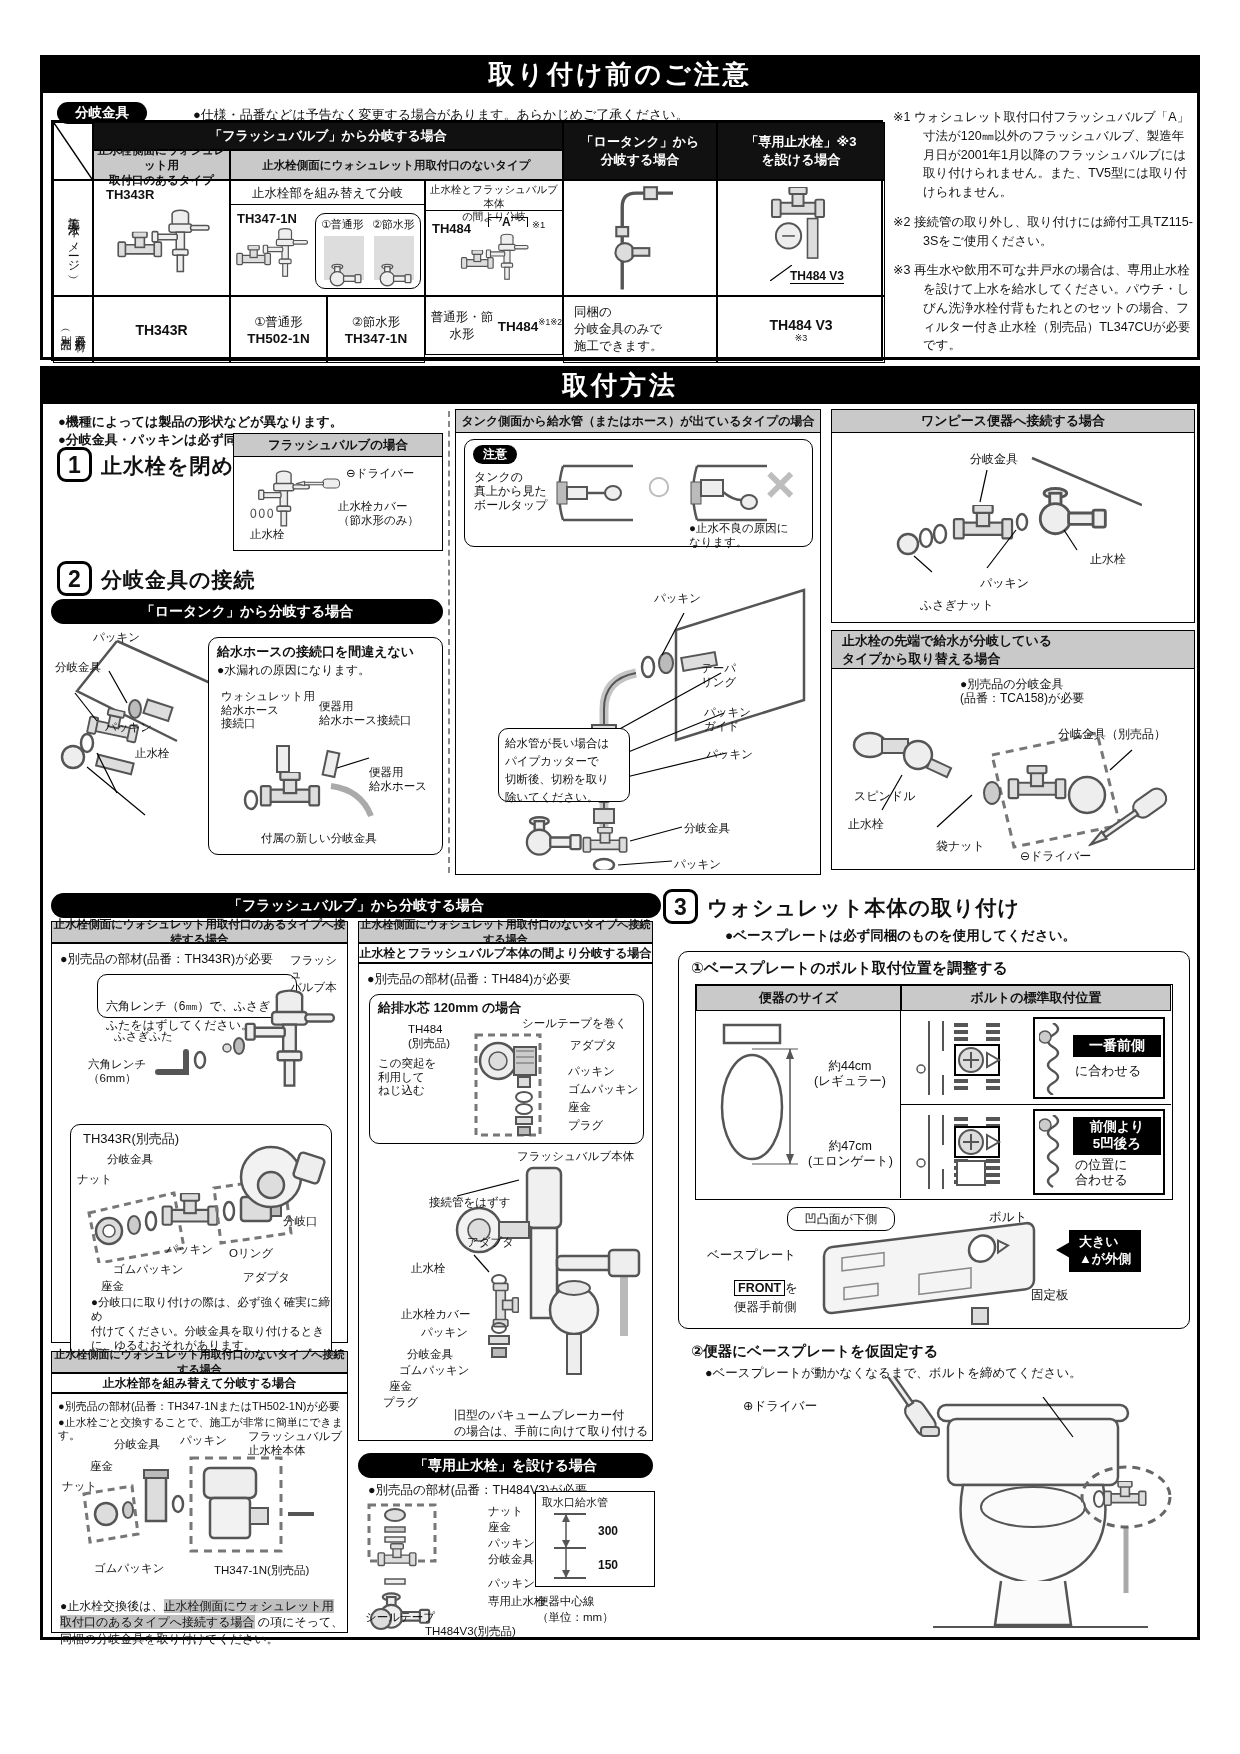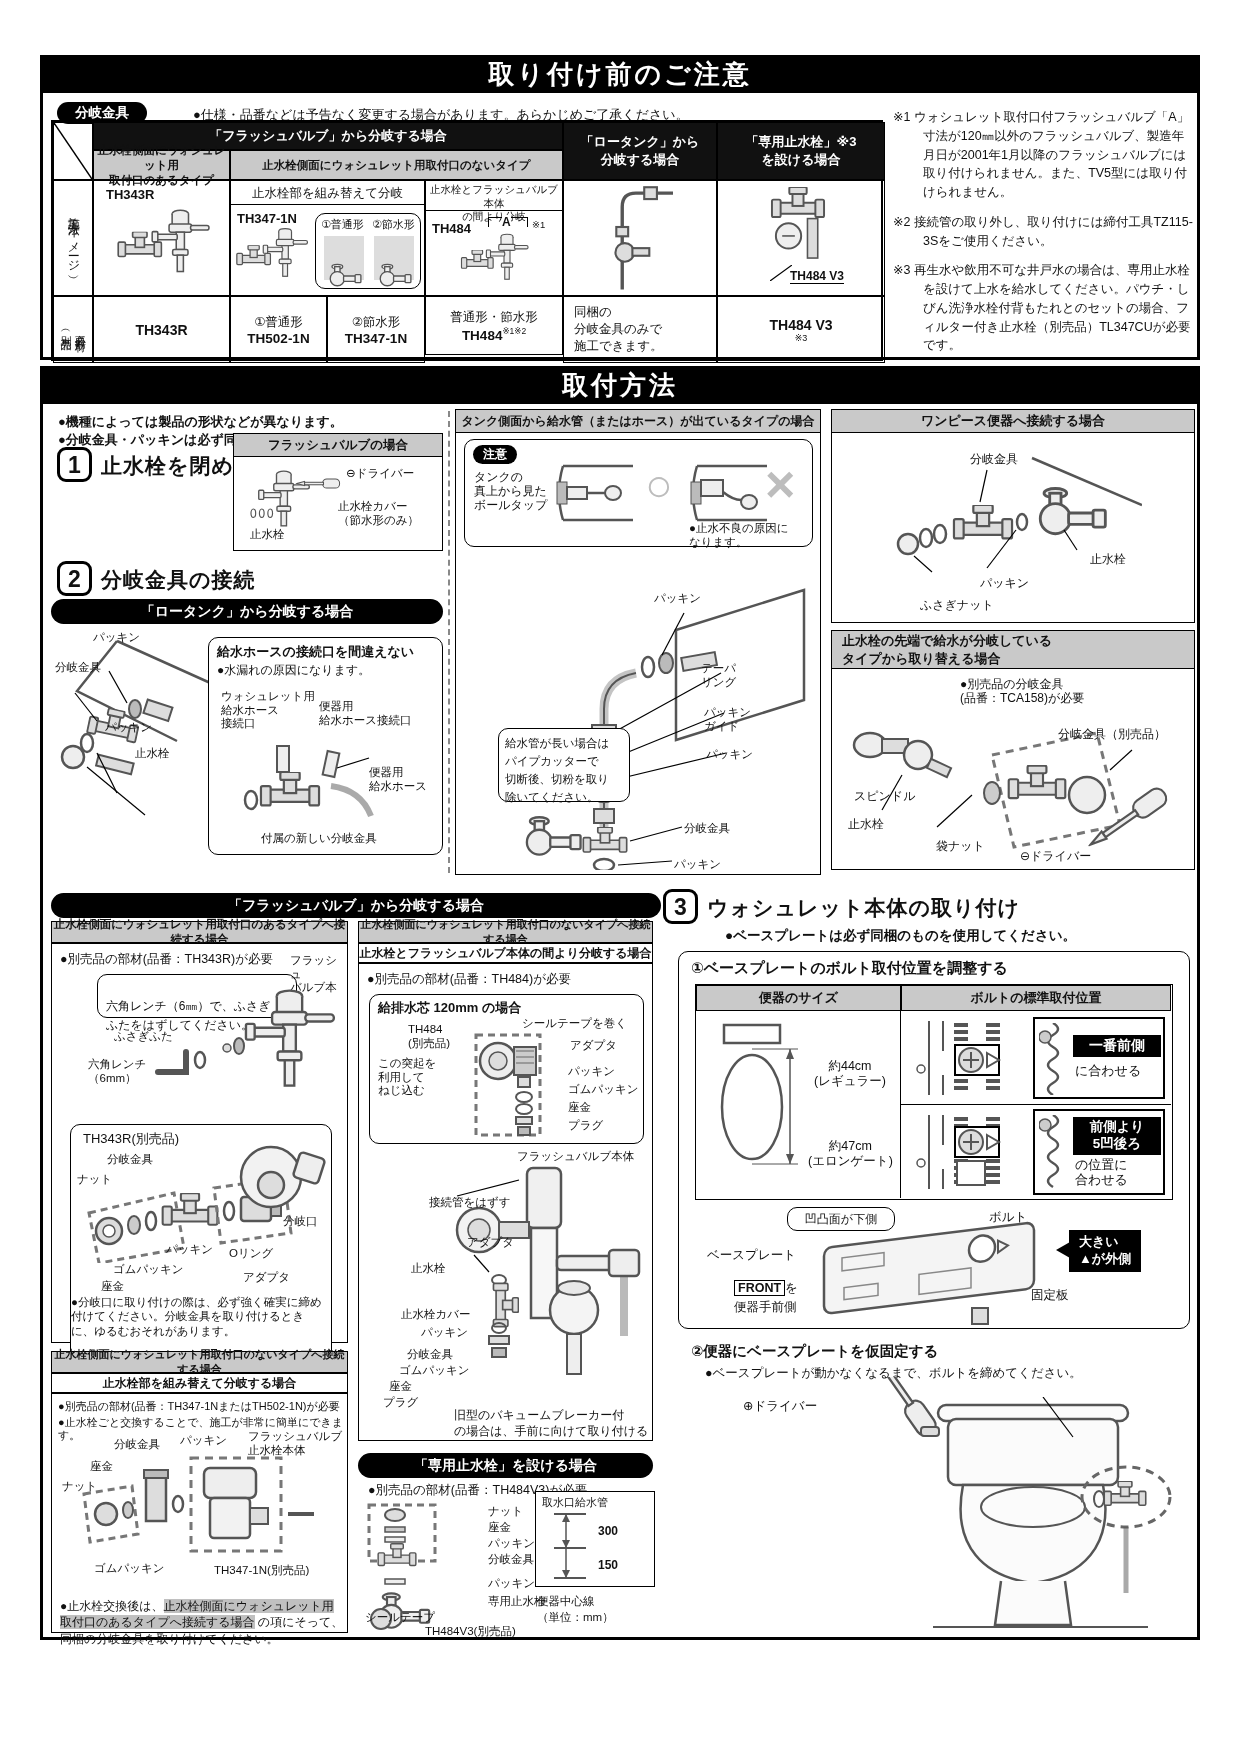--- a/index.html
+++ b/index.html
@@ -186,21 +186,21 @@
 
       <div class="cell" style="left:40px;top:174px;width:137px;height:67px;font-weight:bold;font-size:14px">TH343R</div>
       <div class="cell" style="left:177px;top:174px;width:97px;height:67px;flex-direction:column;font-size:12.5px">
         <span>①普通形</span>
         <span class="b" style="font-size:13.5px">TH502-1N</span>
       </div>
       <div class="cell" style="left:274px;top:174px;width:98px;height:67px;flex-direction:column;font-size:12.5px">
         <span>②節水形</span>
         <span class="b" style="font-size:13.5px">TH347-1N</span>
       </div>
-      <div class="cell" style="left:372px;top:174px;width:138px;height:59px;flex-direction:column;font-size:12.5px">
+      <div class="cell" style="left:372px;top:174px;width:138px;height:59px;font-size:12.5px">
         <span>普通形・節水形</span>
         <span class="b" style="font-size:13.5px"><span>TH484</span><sup style="font-size:8.5px;font-weight:normal">※1※2</sup></span>
       </div>
       <div class="cell" style="left:510px;top:174px;width:154px;height:67px;justify-content:flex-start;text-align:left;padding-left:10px;font-size:12.5px">同梱の
 分岐金具のみで
 施工できます。</div>
       <div class="cell" style="left:664px;top:174px;width:168px;height:67px;flex-direction:column">
         <span class="b" style="font-size:14px">TH484 V3</span>
         <span style="font-size:9px">※3</span>
       </div>
@@ -435,21 +435,21 @@
           <rect x="65" y="18" width="26" height="26" rx="4" fill="#eee" stroke="#555" stroke-width="2.5" transform="rotate(18 78 31)"></rect>
         </svg>
         <span class="lbl" style="left:36px;top:28px">分岐金具</span>
         <span class="lbl" style="left:6px;top:48px">ナット</span>
         <span class="lbl" style="left:95px;top:118px">パッキン</span>
         <span class="lbl" style="left:158px;top:122px">Oリング</span>
         <span class="lbl" style="left:42px;top:138px">ゴムパッキン</span>
         <span class="lbl" style="left:30px;top:155px">座金</span>
         <span class="lbl" style="left:172px;top:146px">アダプタ</span>
         <span class="lbl" style="left:212px;top:90px">分岐口</span>
-        <span class="txt" style="left:0;top:170px;font-size:11.5px;line-height:1.25">●分岐口に取り付けの際は、必ず強く確実に締め
+        <span class="txt" style="left:20px;top:170px;font-size:11.5px;line-height:1.25">●分岐口に取り付けの際は、必ず強く確実に締め
 付けてください。分岐金具を取り付けるとき
 に、ゆるむおそれがあります。</span>
       </div>
     </div>
 
     <div class="gh" style="left:8px;top:982px;width:297px;height:22px;font-size:11px">止水栓側面にウォシュレット用取付口のないタイプへ接続する場合</div>
     <div class="gh" style="left:8px;top:1004px;width:297px;height:20px;font-size:12px;background:#fff">止水栓部を組み替えて分岐する場合</div>
     <div class="box" style="left:8px;top:1024px;width:297px;height:240px">
       <span class="lbl" style="left:6px;top:6px;font-size:11px">●別売品の部材(品番：TH347-1NまたはTH502-1N)が必要</span>
       <span class="lbl" style="left:6px;top:22px;font-size:11px">●止水栓ごと交換することで、施工が非常に簡単にできます。</span>

